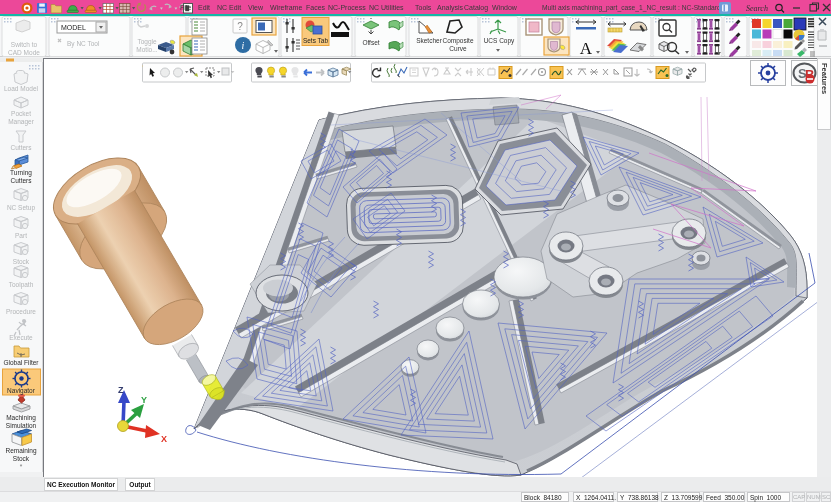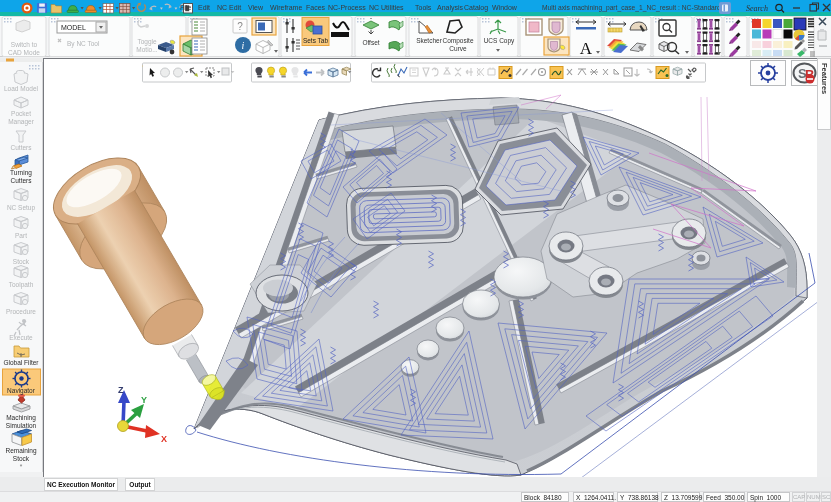--- a/index.html
+++ b/index.html
@@ -4,21 +4,21 @@
 <style>
 * { margin:0; padding:0; box-sizing:border-box; }
 html,body { width:831px; height:502px; overflow:hidden; font-family:"Liberation Sans",sans-serif; background:#fff; }
 #app { position:relative; width:831px; height:502px; background:#f0f1f2; }
 .abs { position:absolute; }
 </style>
 </head>
 <body>
 <div id="app">
 
-<div class="abs" id="titlebar" style="left:0;top:0;width:831px;height:16px;background:#0ea5e9;border-bottom:4px solid #14b8a6;padding-left:16px;">
+<div class="abs" id="titlebar" style="left:0;top:0;width:831px;height:16px;background:#ec4899;border-bottom:2px solid #14b8a6;padding-left:16px;">
   <svg width="831" height="16" xmlns="http://www.w3.org/2000/svg">
     <circle cx="11" cy="8" r="5.5" fill="#e05a10"></circle>
         <circle cx="11" cy="8" r="3.2" fill="#fff"></circle>
         <circle cx="11" cy="8" r="1.6" fill="#e05a10"></circle>
     <rect x="21" y="3" width="10" height="10" rx="1" fill="#3a6fd8"></rect>
         <rect x="23.2" y="3.5" width="5.6" height="3.2" fill="#eef2fa"></rect>
         <rect x="22.8" y="8.3" width="6.4" height="4.4" fill="#c8d6f0"></rect>
     <path d="M35 4.5 l3.6 0 1.4 1.4 5.6 0 0 7 -10.6 0 z" fill="#e8c36a" stroke="#a8823a" stroke-width="0.6"></path>
     <path d="M52.5 10.5 q0 -5 4.3 -5 q4.3 0 4.3 5 z" fill="#3fae49" stroke="#20702a" stroke-width="0.6"></path>
         <rect x="51" y="10.2" width="11.5" height="2.3" rx="1" fill="#3fae49" stroke="#20702a" stroke-width="0.5"></rect>

